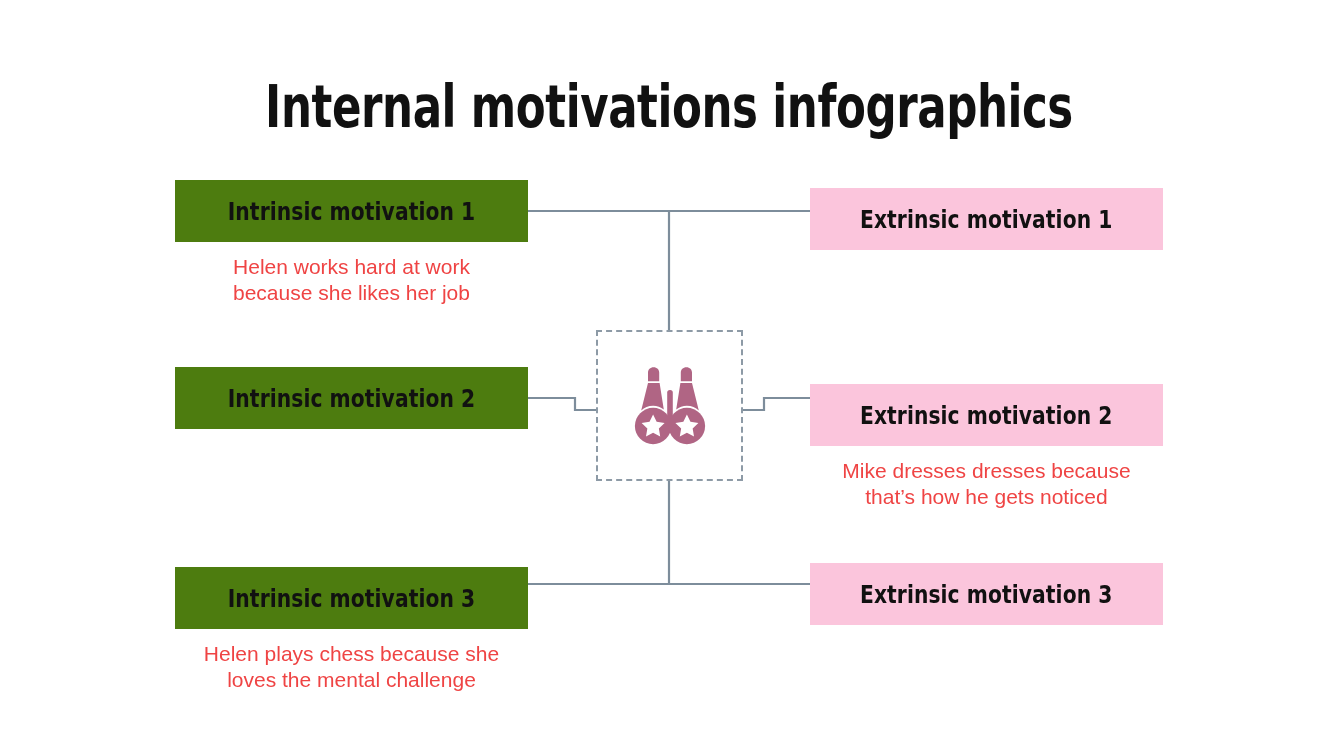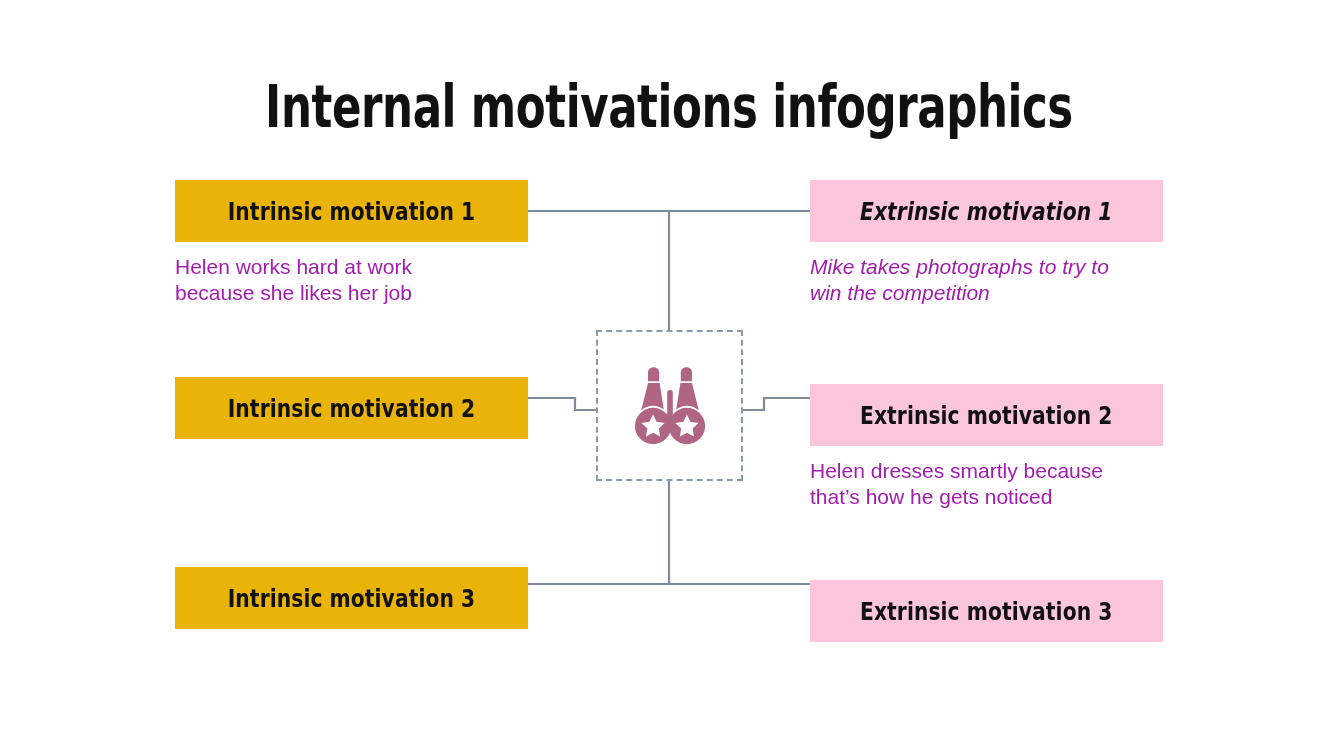--- a/index.html
+++ b/index.html
@@ -64,29 +64,30 @@
     font-weight: 700;
     font-size: 25px;
     letter-spacing: 0.1px;
     color: #111111;
     transform-origin: 50% 50%;
   }
   .bar span {
     display: inline-block;
     transform: scaleX(0.9);
   }
-  .bar-orange { background: #eab308; align-items: center; }
+  .bar-orange { background: #4d7c0f; align-items: center; }
   .bar-pink   { background: #fbc5dc; }
 
   .body-text {
     margin-top: 12px;
+    text-align: center;
     font-family: "Liberation Sans", sans-serif;
     font-size: 21px;
     line-height: 26px;
-    color: #a21caf;
+    color: #ef4444;
     white-space: pre-line;
   }
 
   
   .center-frame {
     position: absolute;
     left: 596px;
     top: 330px;
     width: 147px;
     height: 151px;
@@ -124,49 +125,49 @@
   </svg>
 
   <div class="block col-left" style="top:180px;">
     <div class="bar bar-orange">
       <span>Intrinsic motivation 1</span>
     </div>
     <div class="body-text">Helen works hard at work
 because she likes her job</div>
   </div>
 
-  <div class="block col-left" style="top:377px;">
+  <div class="block col-left" style="top:367px;">
     <div class="bar bar-orange">
       <span>Intrinsic motivation 2</span>
     </div>
   </div>
 
   <div class="block col-left" style="top:567px;">
     <div class="bar bar-orange">
       <span>Intrinsic motivation 3</span>
     </div>
+    <div class="body-text">Helen plays chess because she
+loves the mental challenge</div>
   </div>
 
-  <div class="block col-right" style="top:180px;font-style:italic;">
+  <div class="block col-right" style="top:188px;">
     <div class="bar bar-pink">
       <span>Extrinsic motivation 1</span>
     </div>
-    <div class="body-text">Mike takes photographs to try to
-win the competition</div>
   </div>
 
   <div class="block col-right" style="top:384px;">
     <div class="bar bar-pink">
       <span>Extrinsic motivation 2</span>
     </div>
-    <div class="body-text">Helen dresses smartly because
+    <div class="body-text">Mike dresses dresses because
 that’s how he gets noticed</div>
   </div>
 
-  <div class="block col-right" style="top:580px;">
+  <div class="block col-right" style="top:563px;">
     <div class="bar bar-pink">
       <span>Extrinsic motivation 3</span>
     </div>
   </div>
 
   <div class="center-frame">
     <svg width="74" height="84" viewBox="0 0 74 84">
       <g fill="#b06584">
 
         <rect x="34.2" y="26" width="5.6" height="36" rx="2.6"></rect>

